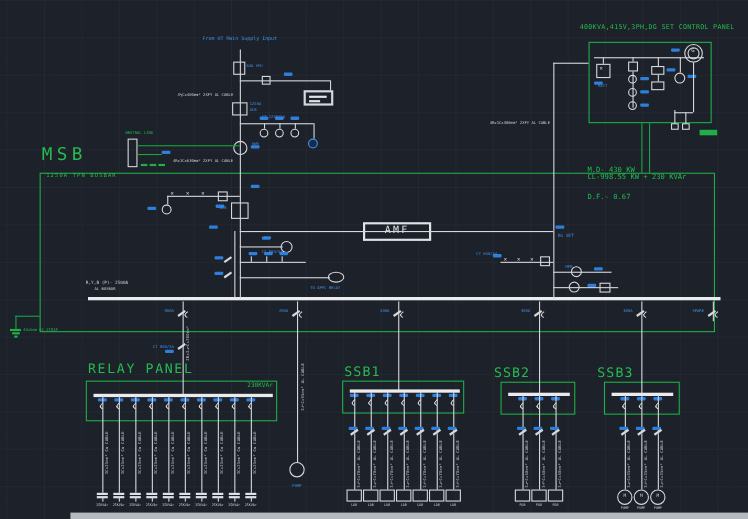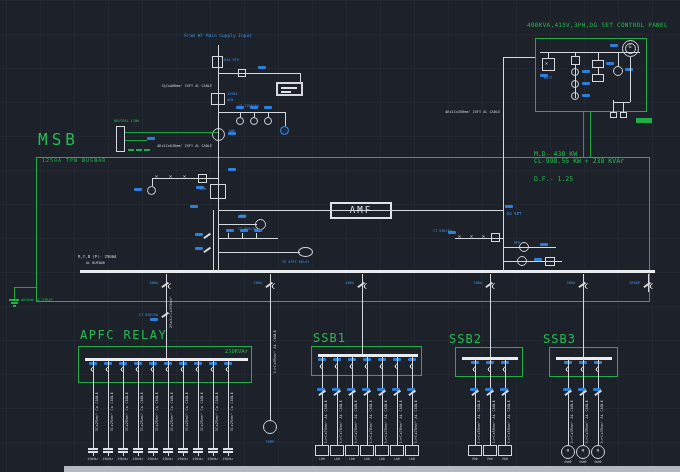--- a/index.html
+++ b/index.html
@@ -45,22 +45,22 @@
   <div class="gb" style="left:78px;top:346px;width:174px;height:37px"></div>
   <div class="gb" style="left:311px;top:346px;width:111px;height:30px"></div>
   <div class="gb" style="left:455px;top:347px;width:68px;height:30px"></div>
   <div class="gb" style="left:549px;top:347px;width:69px;height:30px"></div>
 
   <div class="txt green" style="left:38px;top:131px;font-size:16px;letter-spacing:4px">MSB</div>
   <div class="txt green" style="left:42px;top:158px;font-size:5px;letter-spacing:1px">1250A TPN BUSBAR</div>
   <div class="txt green" style="left:527px;top:22px;font-size:6px;letter-spacing:.3px">400KVA,415V,3PH,DG SET CONTROL PANEL</div>
   <div class="txt green" style="left:534px;top:158px;font-size:6.5px">CL-998.55 KW + 230 KVAr</div>
   <div class="txt green" style="left:534px;top:151px;font-size:6.5px">M.D- 430 KW</div>
-  <div class="txt green" style="left:534px;top:176px;font-size:6.5px">D.F.- 1.25</div>
-  <div class="txt green" style="left:80px;top:329px;font-size:12px;letter-spacing:1.5px">APFC RELAY</div>
+  <div class="txt green" style="left:534px;top:176px;font-size:6.5px">D.F.- 0.67</div>
+  <div class="txt green" style="left:80px;top:329px;font-size:12px;letter-spacing:1.5px">RELAY PANEL</div>
   <div class="txt green" style="left:140px;top:348px;width:108px;text-align:right;font-size:5.5px">230KVAr</div>
   <div class="txt green" style="left:313px;top:332px;font-size:12px;letter-spacing:1px">SSB1</div>
   <div class="txt green" style="left:449px;top:333px;font-size:12px;letter-spacing:1px">SSB2</div>
   <div class="txt green" style="left:543px;top:333px;font-size:12px;letter-spacing:1px">SSB3</div>
   <div class="txt green" style="left:114px;top:119px;font-size:3.5px">NEUTRAL LINK</div>
   <div class="txt green" style="left:21px;top:298px;font-size:3.5px">40x5mm GI STRIP</div>
 
   <div class="amf">AMF</div>
 
   <div class="bus" style="left:80px;top:270px;width:575px;height:3px"></div>

